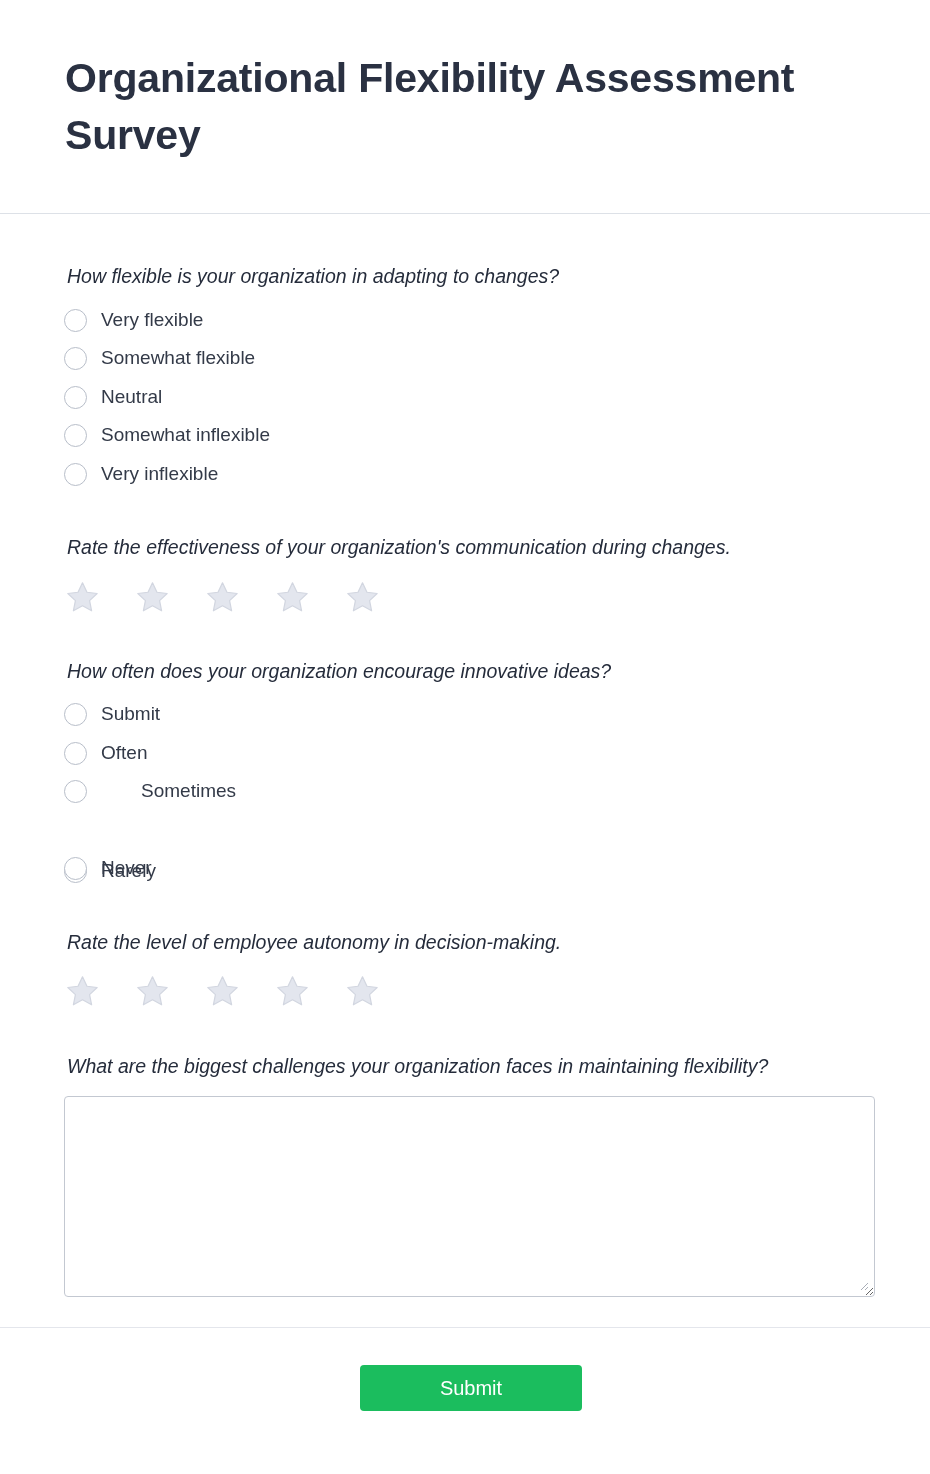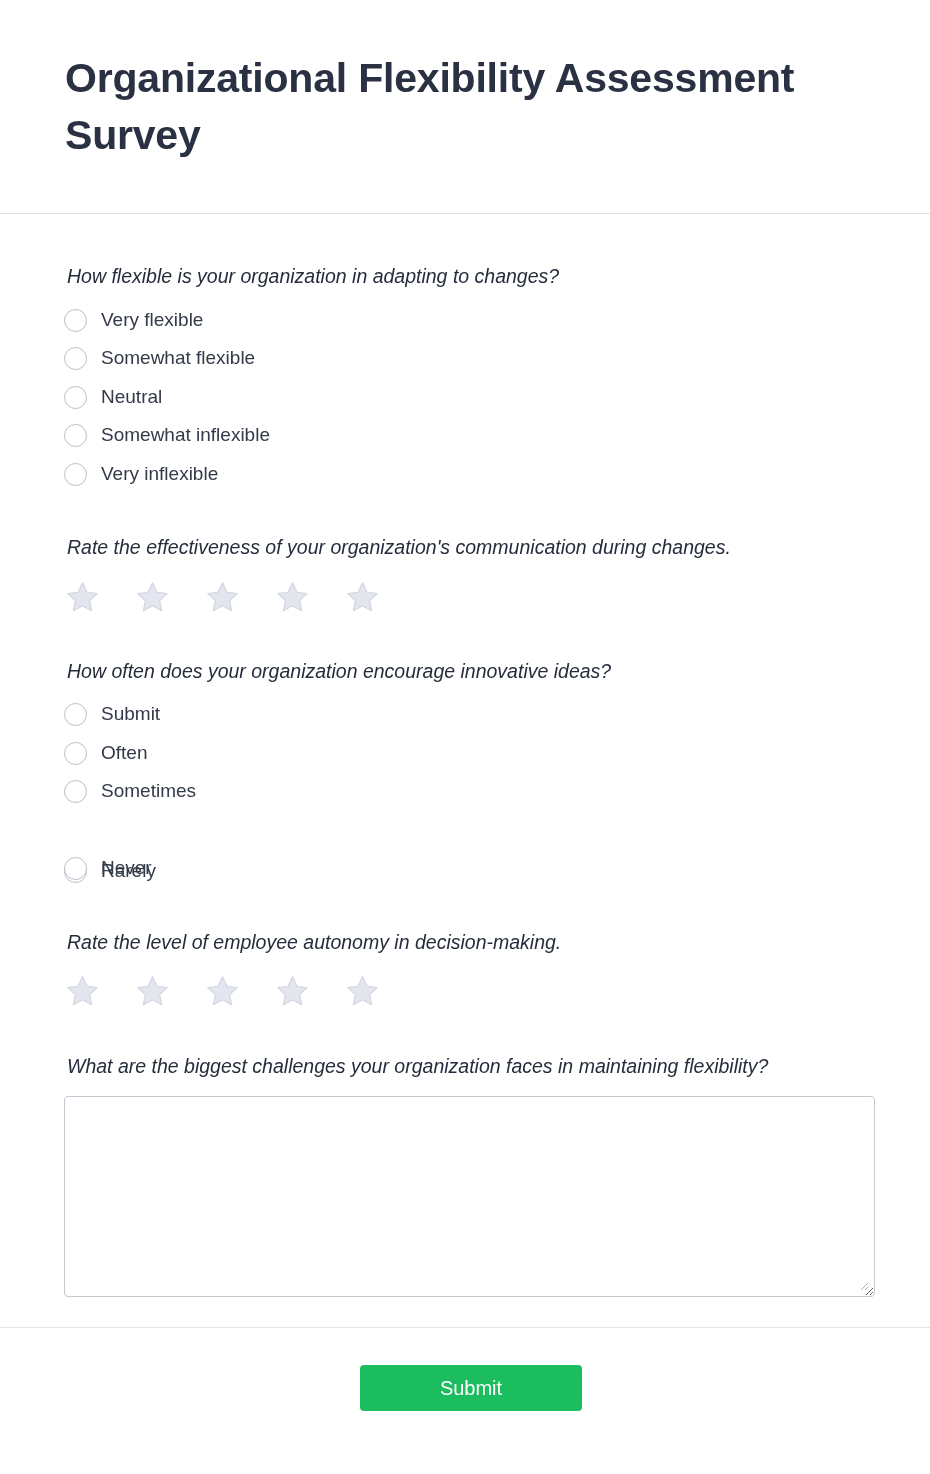--- a/index.html
+++ b/index.html
@@ -77,21 +77,21 @@
 
 <p class="q" style="top:660px;">How often does your organization encourage innovative ideas?</p>
 <div class="opt" style="top:701px;">
     <span class="radio"></span>
     <span class="opt-label">Submit</span>
   </div>
 <div class="opt" style="top:740px;">
     <span class="radio"></span>
     <span class="opt-label">Often</span>
   </div>
-<div class="opt" style="top:778px;">
+<div class="opt" style="top:778px;gap:40px;">
     <span class="radio"></span>
     <span class="opt-label">Sometimes</span>
   </div>
 <div class="opt" style="top:858px;">
     <span class="radio"></span>
     <span class="opt-label">Rarely</span>
   </div>
 <div class="opt" style="top:855px;">
     <span class="radio"></span>
     <span class="opt-label">Never</span>

